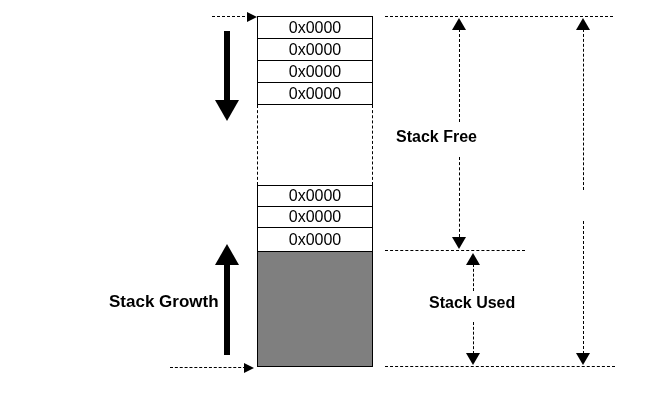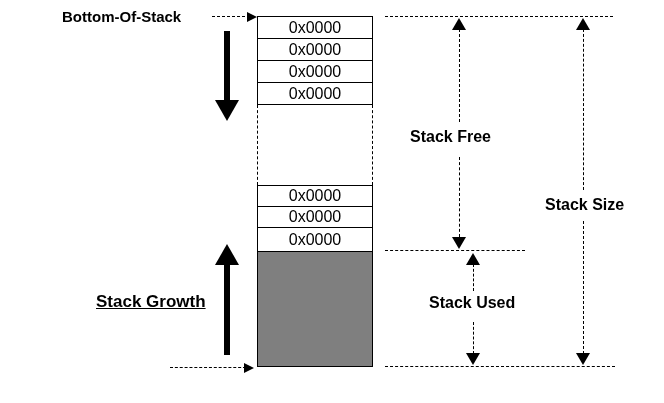--- a/index.html
+++ b/index.html
@@ -47,50 +47,48 @@
   <div class="sec sec-mid"></div>
 
   <div class="sec sec-low">
     <div class="cell h21">0x0000</div>
     <div class="cell h21">0x0000</div>
     <div class="cell h23 noline">0x0000</div>
   </div>
 
   <div class="sec sec-used" style="background: rgb(127, 127, 127);"></div>
 
-  <div class="lbl" style="left:62px;top:8px;font-size:15px;">Bottom-Of-Stack</div>
   <div class="dash-h" style="left:212px;top:16px;width:38px;"></div>
   <div class="tri tri-right" style="left:247px;top:12px;"></div>
 
   <div class="shaft" style="left:224px;top:31px;height:70px;"></div>
   <div class="tri tri-down-lg" style="left:215px;top:100px;"></div>
 
 
-  <div class="lbl" style="left:96px;top:292px;font-size:17px;text-decoration:underline;">Stack Growth</div>
+  <div class="lbl" style="left:109px;top:292px;font-size:17px;">Stack Growth</div>
   <div class="tri tri-up-lg" style="left:215px;top:244px;"></div>
   <div class="shaft" style="left:224px;top:264px;height:91px;"></div>
 
   <div class="dash-h" style="left:170px;top:367px;width:76px;"></div>
   <div class="tri tri-right" style="left:244px;top:363px;"></div>
 
   <div class="dash-h" style="left:385px;top:16px;width:228px;"></div>
   <div class="dash-h" style="left:385px;top:250px;width:140px;"></div>
   <div class="dash-h" style="left:385px;top:366px;width:230px;"></div>
 
   <div class="tri tri-up-sm" style="left:452px;top:18px;"></div>
   <div class="dash-v" style="left:459px;top:29px;height:93px;"></div>
-  <div class="lbl" style="left:410px;top:128px;font-size:16px;">Stack Free</div>
+  <div class="lbl" style="left:396px;top:128px;font-size:16px;">Stack Free</div>
   <div class="dash-v" style="left:459px;top:157px;height:80px;"></div>
   <div class="tri tri-down-sm" style="left:452px;top:237px;"></div>
 
   <div class="tri tri-up-sm" style="left:466px;top:253px;"></div>
   <div class="dash-v" style="left:473px;top:264px;height:27px;"></div>
   <div class="lbl" style="left:429px;top:294px;font-size:16px;">Stack Used</div>
   <div class="dash-v" style="left:473px;top:322px;height:32px;"></div>
   <div class="tri tri-down-sm" style="left:466px;top:353px;"></div>
 
   <div class="tri tri-up-sm" style="left:576px;top:18px;"></div>
   <div class="dash-v" style="left:583px;top:29px;height:161px;"></div>
-  <div class="lbl" style="left:545px;top:196px;font-size:16px;">Stack Size</div>
   <div class="dash-v" style="left:583px;top:221px;height:133px;"></div>
   <div class="tri tri-down-sm" style="left:576px;top:353px;"></div>
 
 </div>
 
 </body></html>

